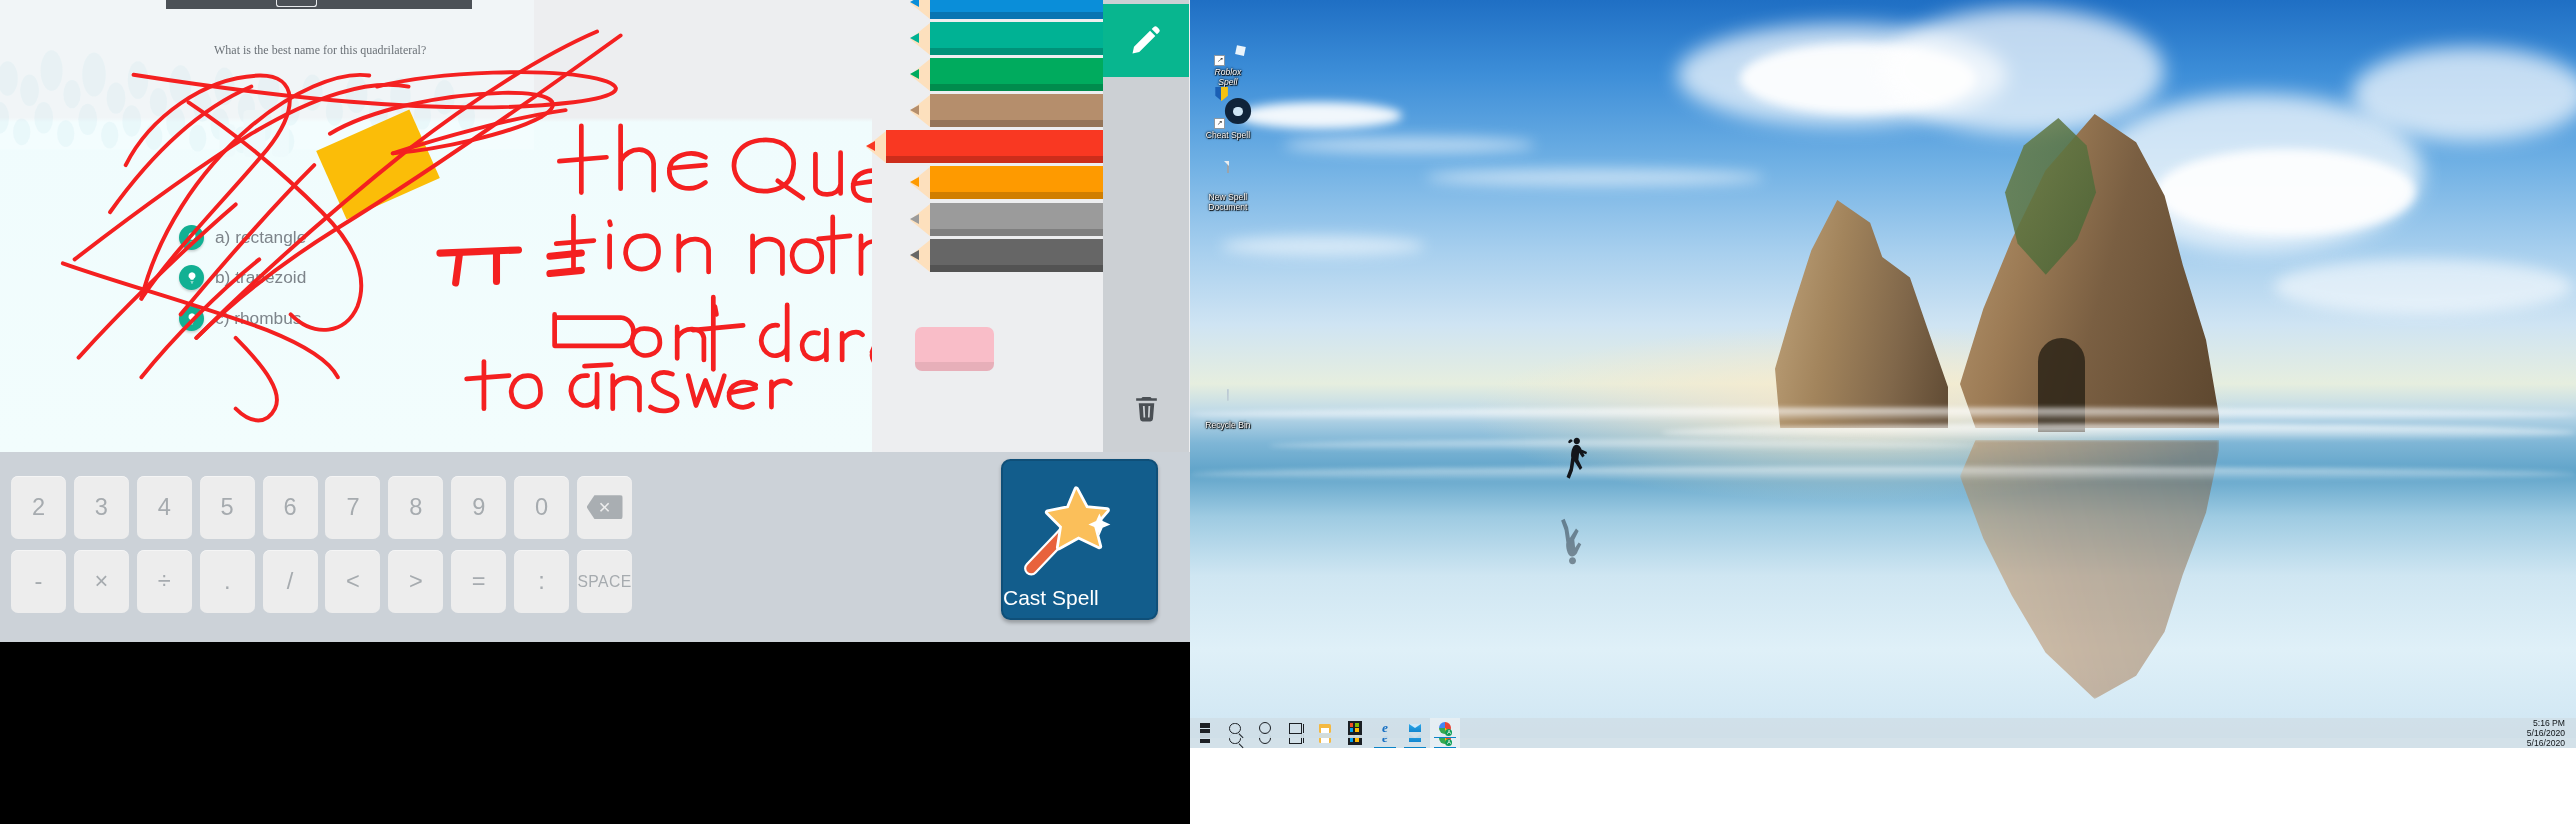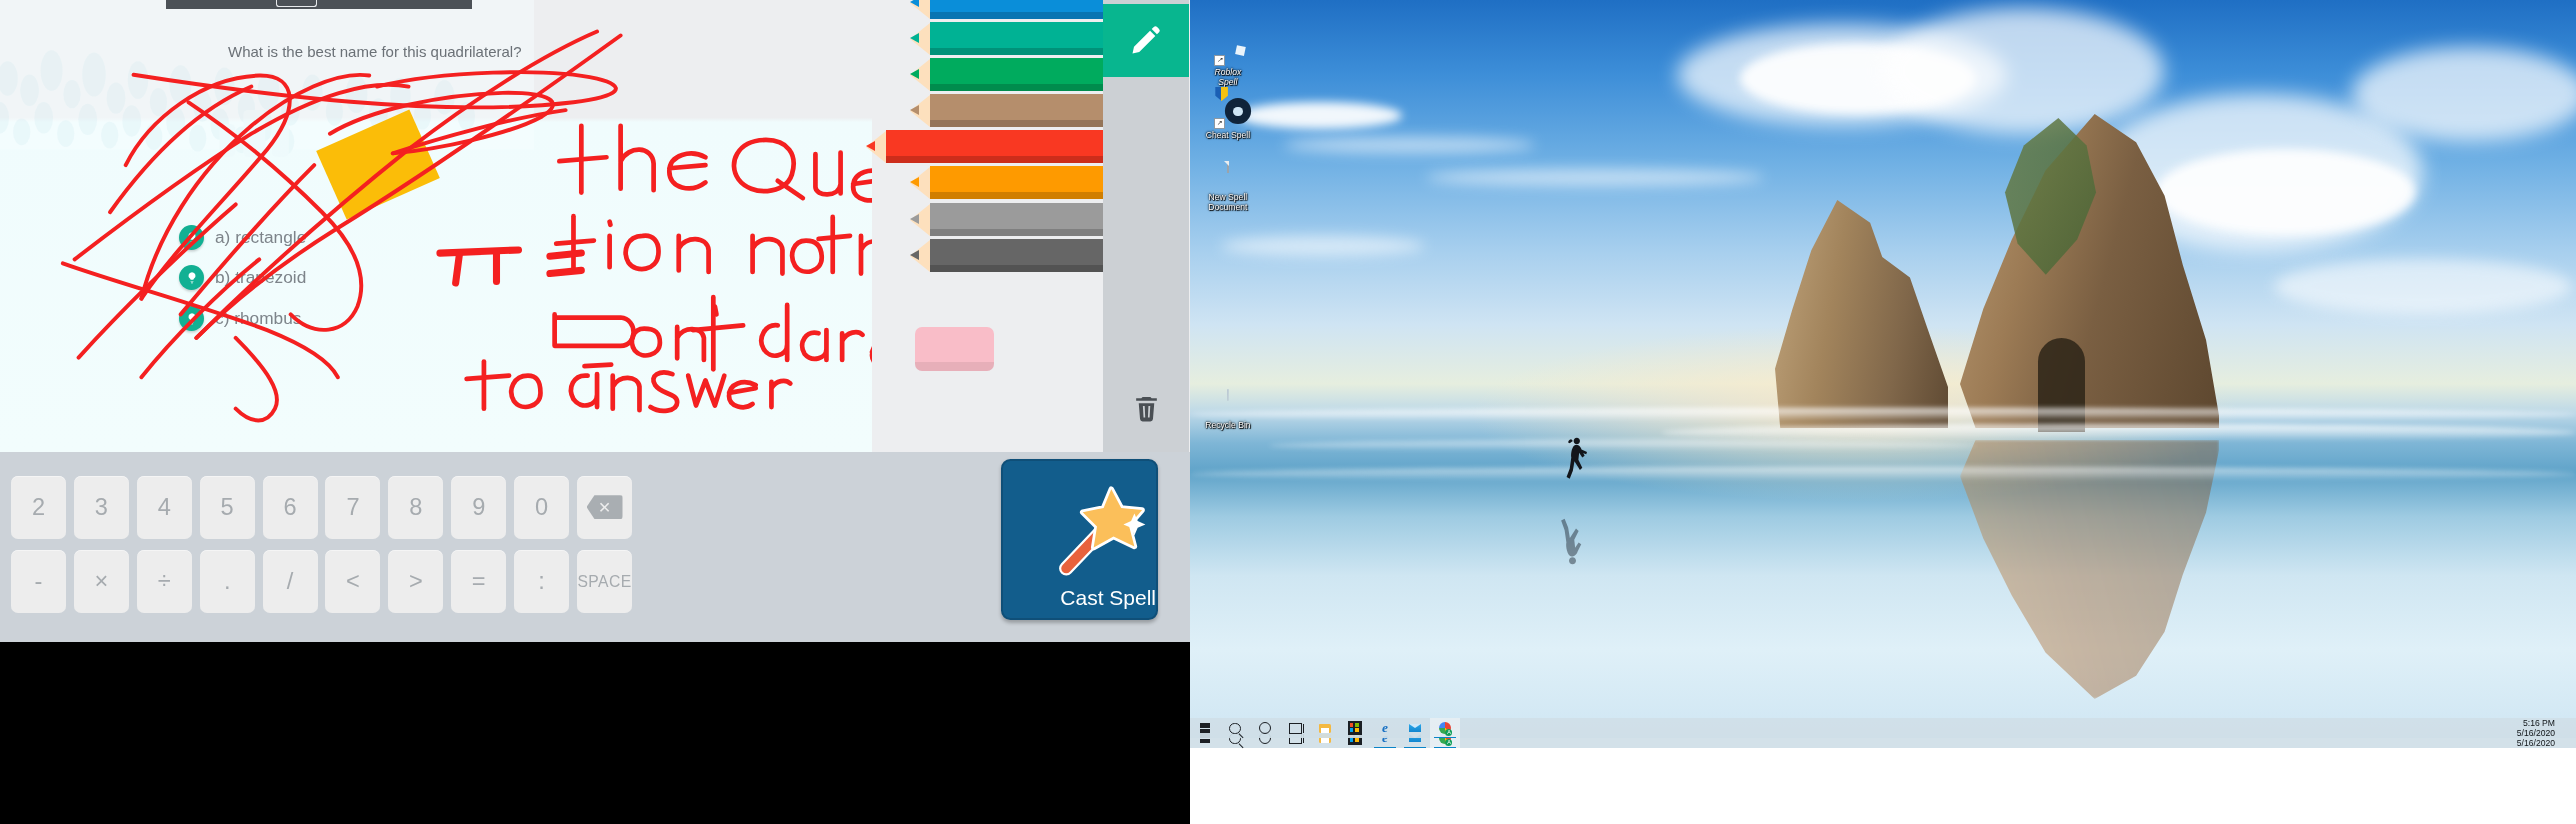--- a/index.html
+++ b/index.html
@@ -166,21 +166,21 @@
   .store-ic i:nth-child(1){background:#f25022;}
   .store-ic i:nth-child(2){background:#7fba00;}
   .store-ic i:nth-child(3){background:#00a4ef;}
   .store-ic i:nth-child(4){background:#ffb900;}
   .edge-ic{font-size:13.4px;font-weight:bold;color:#1b72c4;font-family:"Liberation Serif",serif;font-style:italic;}
   .mail-ic{width:12.6px;height:8.6px;background:linear-gradient(180deg,#2ea8e8,#1186d0);position:relative;}
   .mail-ic:after{content:"";position:absolute;left:0;top:0;width:0;height:0;border-style:solid;border-width:4.7px 6.3px 0 6.3px;border-color:#cfe9fa transparent transparent transparent;}
   .chrome-ic{width:11.8px;height:11.8px;border-radius:50%;background:conic-gradient(#ea4335 0 33%,#fbbc05 33% 50%,#34a853 50% 75%,#4285f4 75% 100%);position:relative;}
   .chrome-ic:after{content:"A";position:absolute;right:-1.6px;bottom:-1.6px;width:7px;height:7px;border-radius:50%;background:#0f9d58;color:#fff;font-size:5.5px;line-height:7px;text-align:center;}
   .tb-clock{
-    margin-left:auto;text-align:right;font-size:8.6px;line-height:10.2px;color:#101418;padding-right:21px;
+    margin-left:auto;text-align:right;font-size:8.6px;line-height:10.2px;color:#101418;padding-right:11px;
   }
 
   
   #quiz-app{
     position:absolute;left:0;top:0;width:1190px;height:642px;overflow:hidden;
     background:#edeef0;
   }
   #slide{
     position:absolute;left:0;top:0;width:872px;height:452px;
     background:linear-gradient(180deg,#edeef0 0%, #edeef0 26%, #f0fcfd 27%, #f2fdfd 100%);
@@ -190,22 +190,22 @@
     position:absolute;left:-15.7px;top:-7.9px;width:550px;height:338px;opacity:.55;
   }
   #topbar{
     position:absolute;left:166px;top:0;width:306px;height:9.4px;background:#4c5157;
   }
   #topbar-pill{
     position:absolute;left:110px;top:0;width:41px;height:7px;border:1.6px solid #e7e9ec;border-top:none;
     border-radius:0 0 3.1px 3.1px;background:#4c5157;box-sizing:border-box;
   }
   #question-text{
-    position:absolute;left:228px;top:43px;width:503px;
-    font-size:15px;color:#6b7177;font-family:Liberation Sans, sans-serif;
+    position:absolute;left:214px;top:43px;width:503px;
+    font-size:12px;color:#6b7177;font-family:Liberation Serif, serif;
     white-space:nowrap;
   }
   .answer-row{
     position:absolute;left:179px;display:flex;align-items:center;gap:11px;
   }
   .bulb{
     width:25px;height:25px;border-radius:50%;background:#12b093;
     box-shadow:0 1.6px 2.4px rgba(0,0,0,.18);
     display:flex;align-items:center;justify-content:center;flex:none;
   }
@@ -277,21 +277,21 @@
   .key.space{font-size:15.7px;letter-spacing:0.4px;}
   .key .bksp{
     width:36px;height:23.6px;background:#a9aeb2;
     clip-path:polygon(22% 0%, 100% 0%, 100% 100%, 22% 100%, 0% 50%);
     position:relative;border-radius:3.1px;
     display:flex;align-items:center;justify-content:center;color:#ededed;font-size:15.7px;
   }
   #cast-spell{
     position:absolute;left:1001px;top:459px;width:157px;height:161px;
     background:#125d8c;border:2.4px solid #0f4f78;border-radius:9.4px;
-    display:flex;flex-direction:column;align-items:flex-end;justify-content:flex-end;
+    display:flex;flex-direction:column;align-items:flex-start;justify-content:flex-end;
     padding-bottom:7.9px;box-sizing:border-box;
     box-shadow:0 2.4px 3.9px rgba(0,0,0,.25);
   }
   #cast-spell .label{color:#fff;font-size:21px;font-family:"Liberation Sans",sans-serif;}
   #cast-spell .wand{width:118px;height:110px;}
 </style>
 </head>
 <body>
 
 <div id="desktop">

